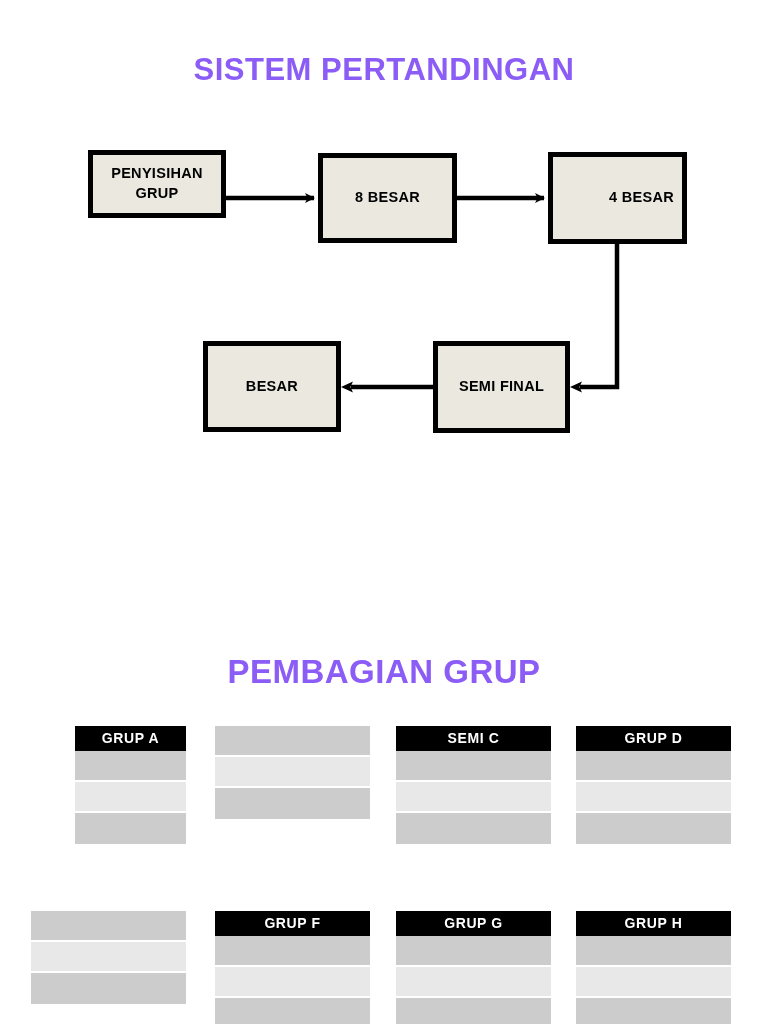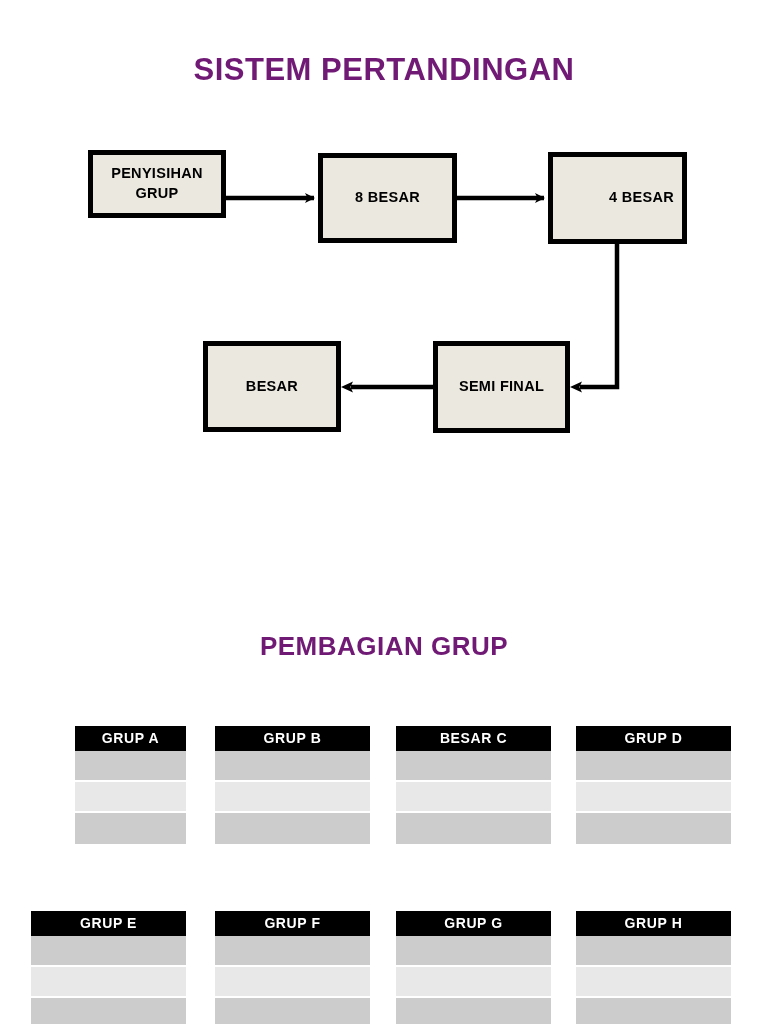--- a/index.html
+++ b/index.html
@@ -18,31 +18,31 @@
     height: 1024px;
     background: #ffffff;
   }
 
   
   .section-title {
     position: absolute;
     width: 768px;
     text-align: center;
     font-weight: bold;
-    color: #701a75;
+    color: #8b5cf6;
     letter-spacing: 0.5px;
     white-space: nowrap;
   }
   #title-sistem {
     top: 52px;
     font-size: 31px;
   }
   #title-pembagian {
-    top: 631px;
-    font-size: 26px;
+    top: 653px;
+    font-size: 33px;
   }
 
   
   #flowchart {
     position: absolute;
     left: 0;
     top: 0;
     width: 768px;
     height: 620px;
   }
@@ -159,42 +159,40 @@
   <div class="section-title" id="title-pembagian">PEMBAGIAN GRUP</div>
 
   <div class="group-table" id="grp-a">
     <div class="group-header">GRUP A</div>
     <div class="group-row dark"></div>
     <div class="group-row light"></div>
     <div class="group-row dark"></div>
   </div>
 
   <div class="group-table" id="grp-b">
-    <div class="group-header">GRUP B</div>
     <div class="group-row dark"></div>
     <div class="group-row light"></div>
     <div class="group-row dark"></div>
   </div>
 
   <div class="group-table" id="grp-c">
-    <div class="group-header">BESAR C</div>
+    <div class="group-header">SEMI C</div>
     <div class="group-row dark"></div>
     <div class="group-row light"></div>
     <div class="group-row dark"></div>
   </div>
 
   <div class="group-table" id="grp-d">
     <div class="group-header">GRUP D</div>
     <div class="group-row dark"></div>
     <div class="group-row light"></div>
     <div class="group-row dark"></div>
   </div>
 
   <div class="group-table" id="grp-e">
-    <div class="group-header">GRUP E</div>
     <div class="group-row dark"></div>
     <div class="group-row light"></div>
     <div class="group-row dark"></div>
   </div>
 
   <div class="group-table" id="grp-f">
     <div class="group-header">GRUP F</div>
     <div class="group-row dark"></div>
     <div class="group-row light"></div>
     <div class="group-row dark"></div>

